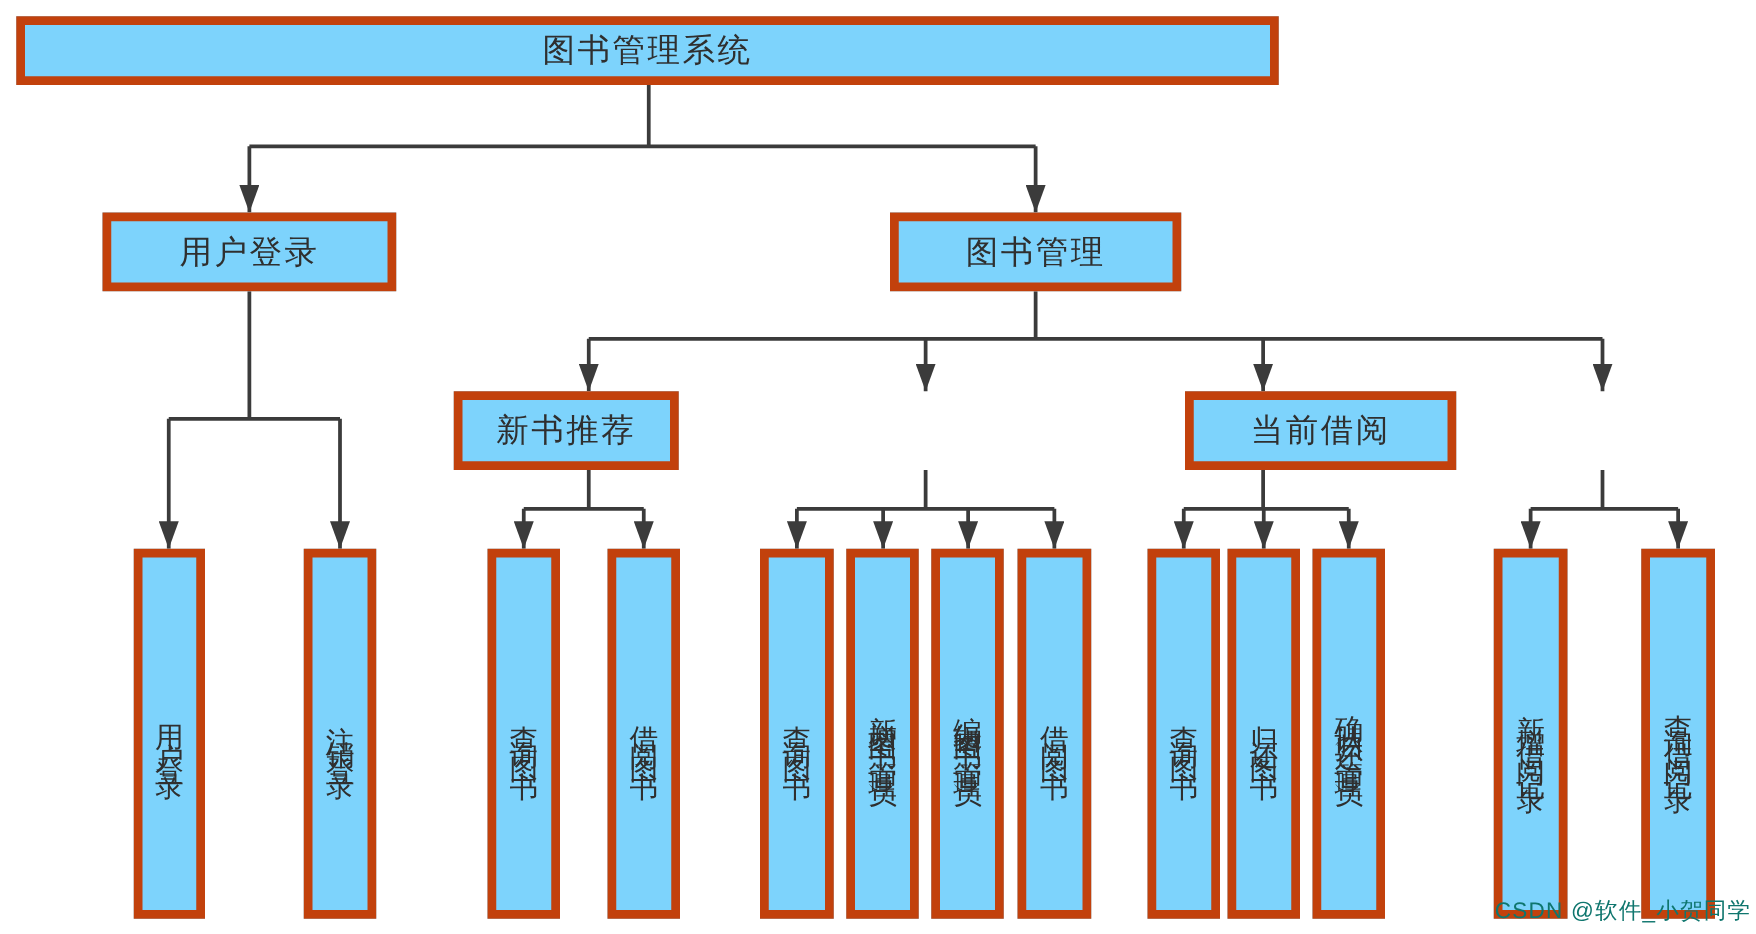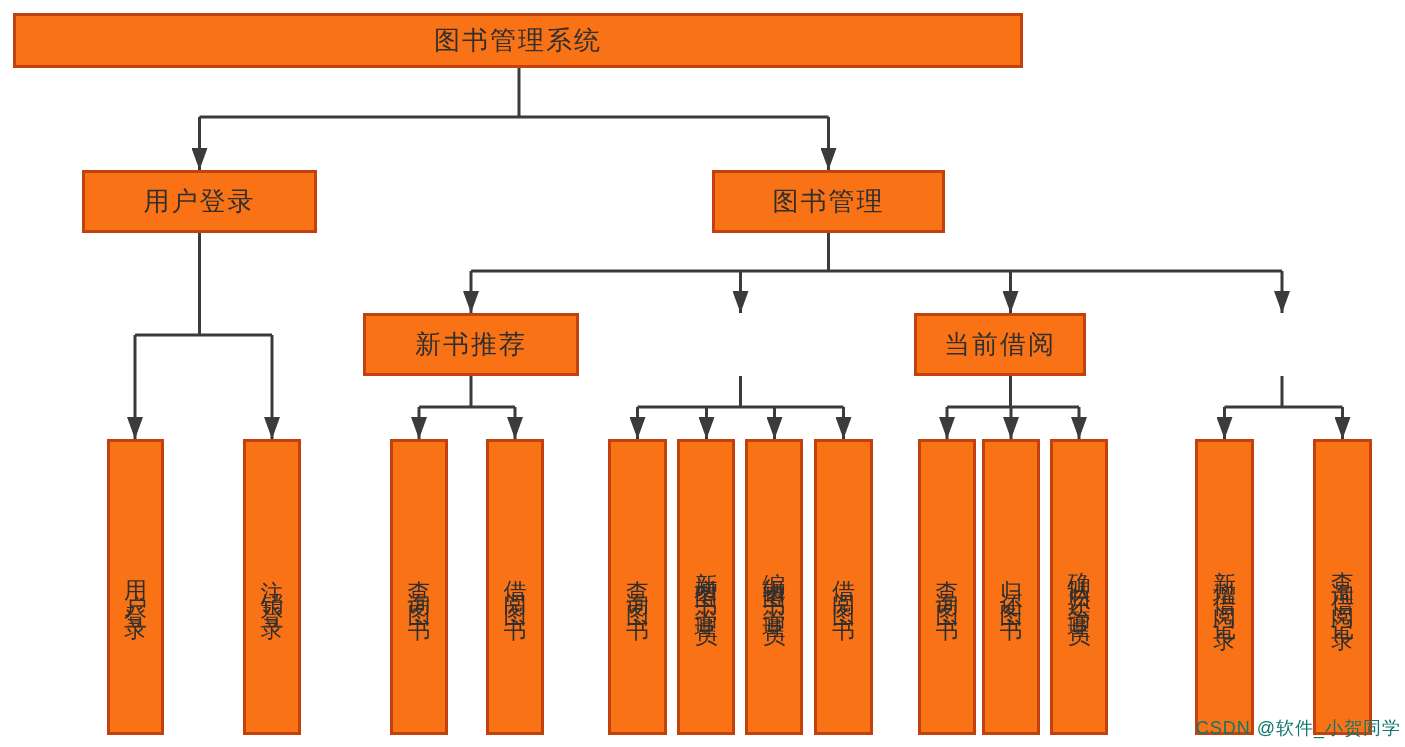--- a/index.html
+++ b/index.html
@@ -8,22 +8,22 @@
     width:1405px;height:747px;
     background:#ffffff;
     overflow:hidden;
     font-family:"Liberation Sans","DejaVu Sans",sans-serif;
     color:#2f2f2f;
   }
   #wires{position:absolute;left:0;top:0;width:1405px;height:747px;z-index:1;}
   .node{
     position:absolute;
     box-sizing:border-box;
-    border:3px solid #c2410c;
-    background:#f97316;
+    border:7px solid #c2410c;
+    background:#7dd3fc;
     display:flex;align-items:center;justify-content:center;
     z-index:2;
     letter-spacing:2px;
   }
   .hnode{font-size:26px;}
   .root{font-size:26px;}
   .leaf{font-size:23px;letter-spacing:0;}
   .leaf .vtext{
     writing-mode:vertical-rl;
     text-orientation:mixed;
@@ -84,22 +84,22 @@
       <line x1="1224.5" y1="407" x2="1224.5" y2="439" marker-end="url(#arrow)"></line>
       <line x1="1342.5" y1="407" x2="1342.5" y2="439" marker-end="url(#arrow)"></line>
     </g>
   </svg>
 
   <div class="node root" style="left:13px;top:13px;width:1010px;height:55px;">图书管理系统</div>
 
   <div class="node hnode" style="left:82px;top:170px;width:235px;height:63px;">用户登录</div>
   <div class="node hnode" style="left:712px;top:170px;width:233px;height:63px;font-family:Liberation Serif, serif;">图书管理</div>
 
-  <div class="node hnode" style="left:363px;top:313px;width:216px;height:63px;text-align:right;">新书推荐</div>
-  <div class="node hnode" style="left:914px;top:313px;width:172px;height:63px;">当前借阅</div>
+  <div class="node hnode" style="left:363px;top:313px;width:180px;height:63px;text-align:right;">新书推荐</div>
+  <div class="node hnode" style="left:948px;top:313px;width:217px;height:63px;">当前借阅</div>
 
   <div class="node leaf short" style="left:107px;top:439px;width:57px;height:296px;">
     <span class="vtext">用户登录</span>
   </div>
   <div class="node leaf short" style="left:243px;top:439px;width:58px;height:296px;">
     <span class="vtext">注销登录</span>
   </div>
 
   <div class="node leaf short" style="left:390px;top:439px;width:58px;height:296px;">
     <span class="vtext">查询图书</span>

